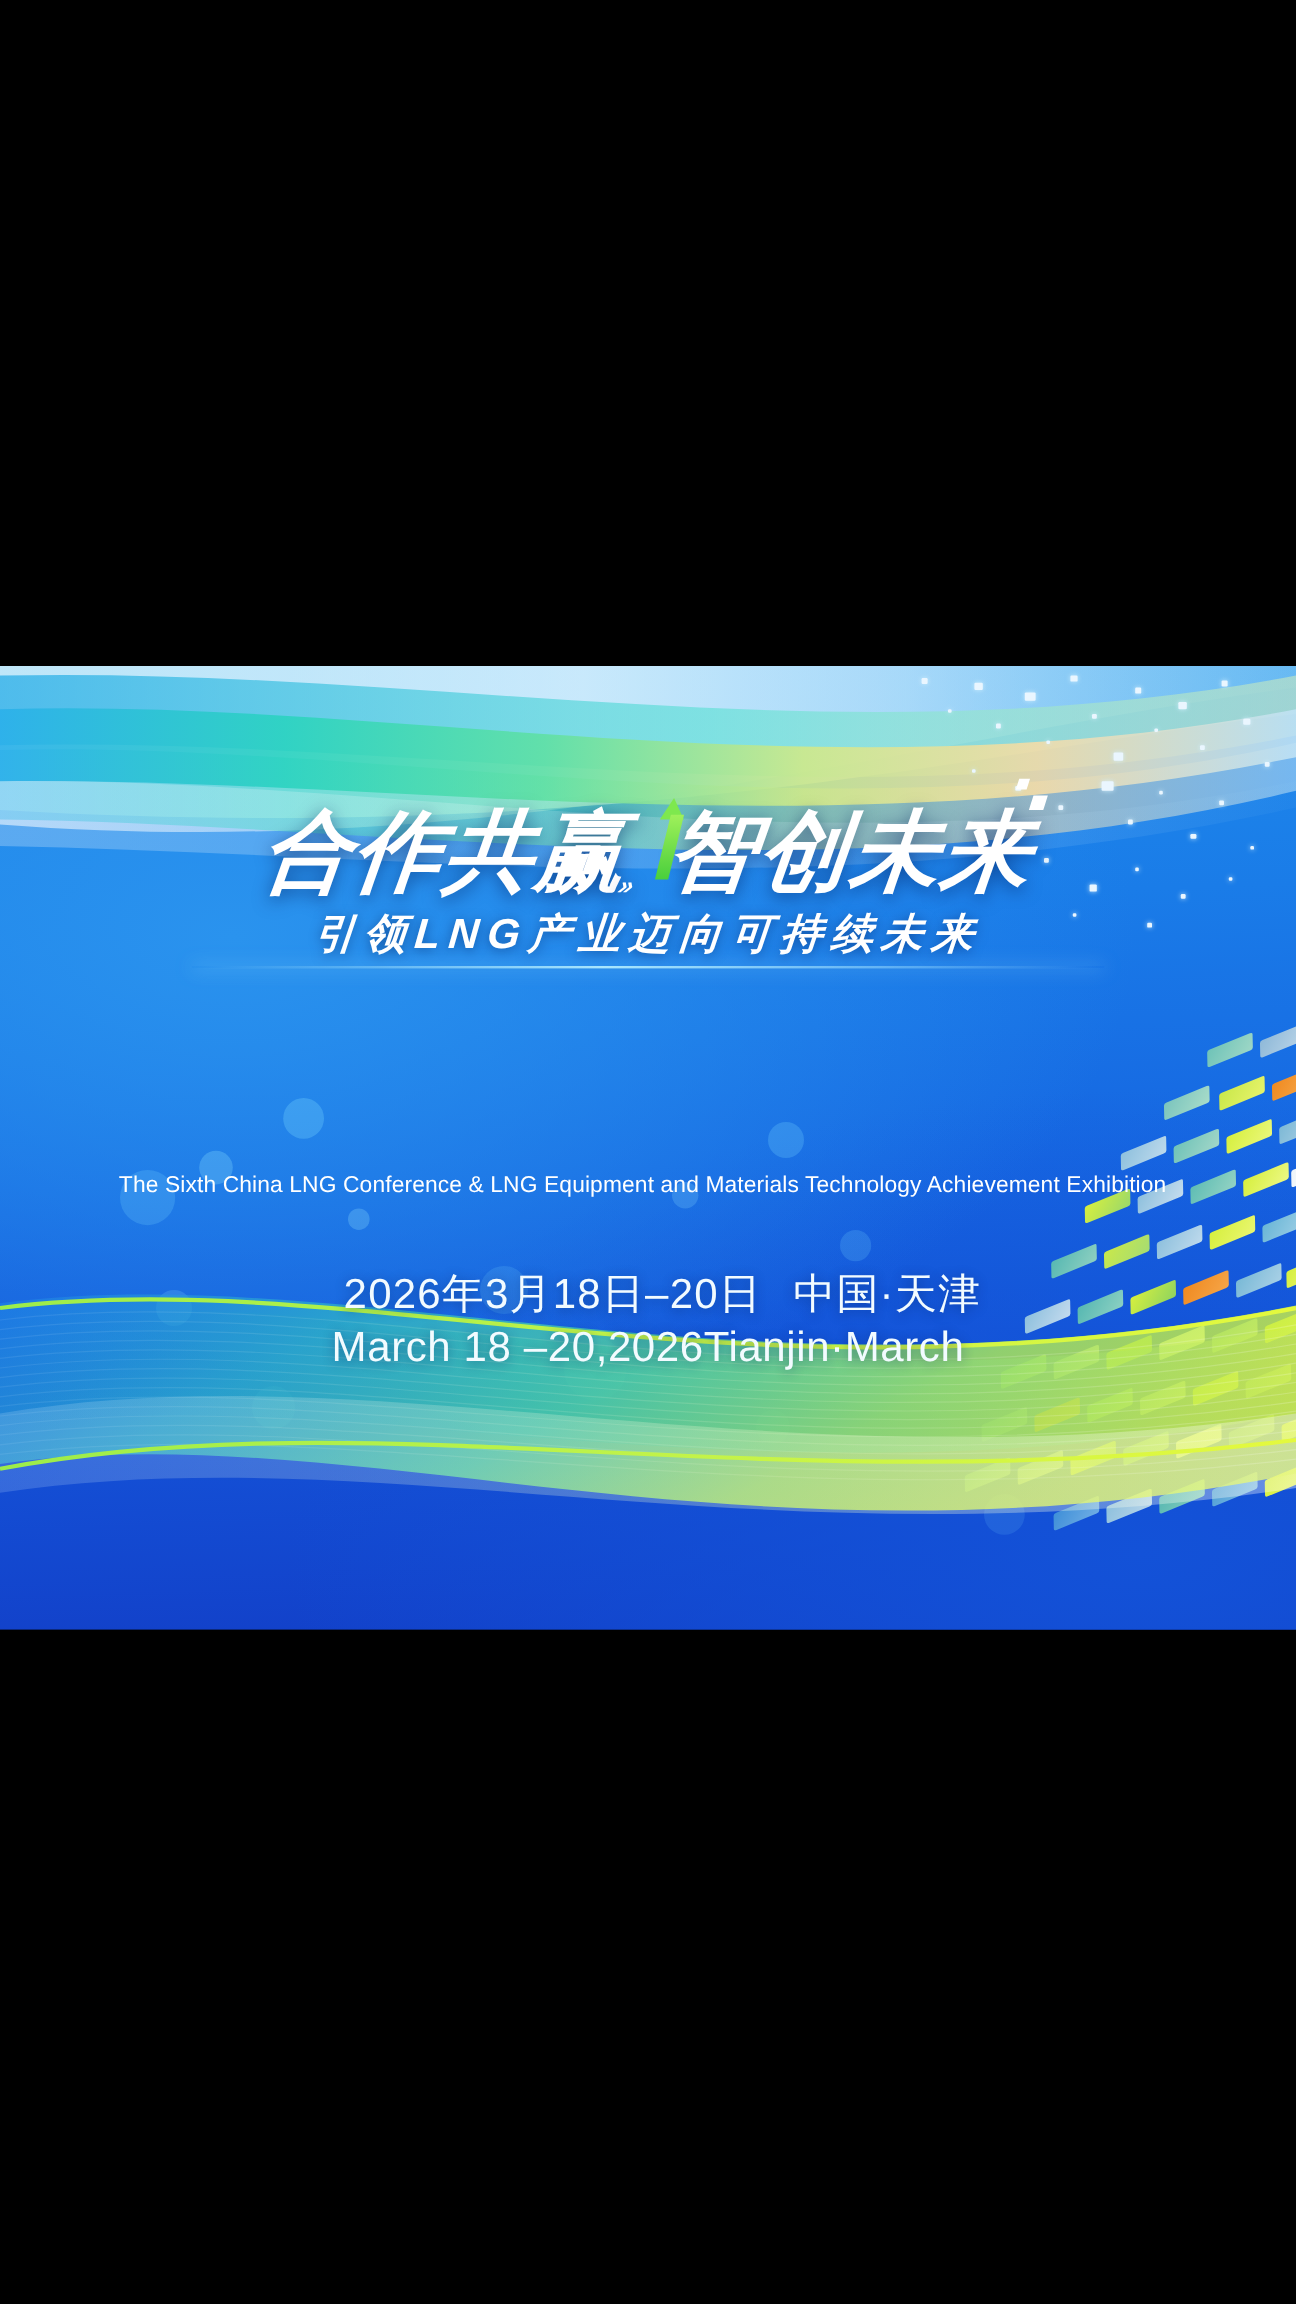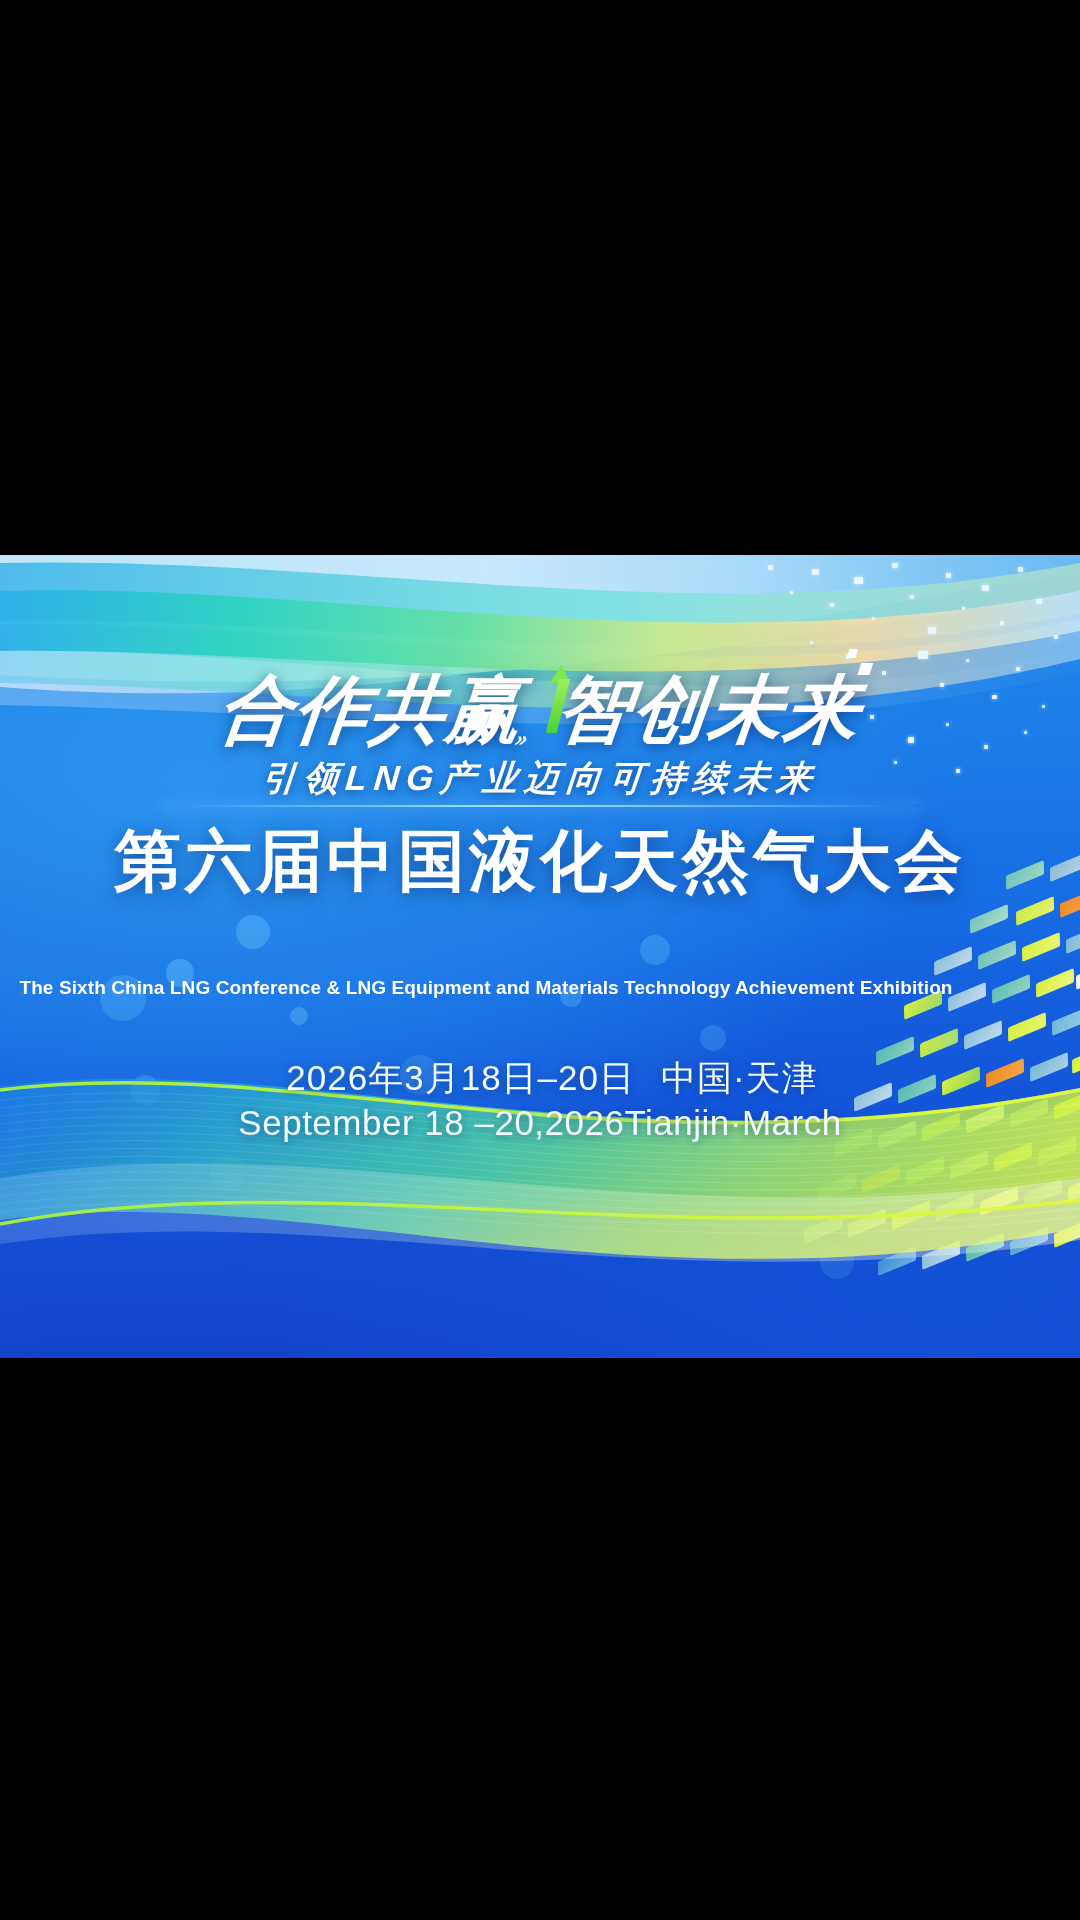--- a/index.html
+++ b/index.html
@@ -95,22 +95,22 @@
     position:absolute;left:0;top:270px;width:1080px;text-align:center;
     font-size:67px;line-height:1.08;font-weight:900;color:#fff;letter-spacing:4px;
     text-shadow:0 4px 18px rgba(2,26,88,.5);
   }
   .title2{
     position:absolute;left:0;top:348px;width:1080px;text-align:center;
     font-size:56px;line-height:1.08;font-weight:700;color:#fff;letter-spacing:2px;
     text-shadow:0 4px 16px rgba(2,26,88,.5);
   }
   .entitle{
-    position:absolute;left:0;top:422px;width:972px;text-align:center;
-    font-size:19px;font-weight:700;color:#ffffff;letter-spacing:.1px;
+    position:absolute;left:0;top:422px;width:972px;text-align:right;
+    font-size:19px;font-weight:400;color:#ffffff;letter-spacing:.1px;
     white-space:nowrap;
   }
   .dateline{
     position:absolute;left:12px;top:500px;width:1080px;text-align:center;
     font-size:35px;font-weight:400;color:#f2fbff;letter-spacing:1px;
     text-shadow:0 2px 10px rgba(2,26,88,.45);
   }
   .dateline .sep{display:inline-block;width:26px;}
   .dateline2{
     position:absolute;left:0;top:548px;width:1080px;text-align:center;
@@ -340,27 +340,26 @@
           <span class="chev">»</span>
           <span class="tick"></span>
           <span class="tick2"></span>
         </div>
       </div>
 
       <div class="subslogan">引领LNG产业迈向可持续未来</div>
 
       <div class="hline"></div>
 
-      <div class="title1">第六届中国液化天然气大会</div>
       <div class="entitle">The Sixth China LNG Conference &amp; LNG Equipment and Materials  Technology Achievement Exhibition</div>
 
       <div class="dateline">
         <span>2026年3月18日–20日</span><span class="sep"></span><span>中国·天津</span>
       </div>
       <div class="dateline2">
-        <span>September 18 –20,2026</span><span class="sep"></span><span>Tianjin·March</span>
+        <span>March 18 –20,2026</span><span class="sep"></span><span>Tianjin·March</span>
       </div>
 
     </div>
   </div>
 
 
 </div>
 
 </body></html>

